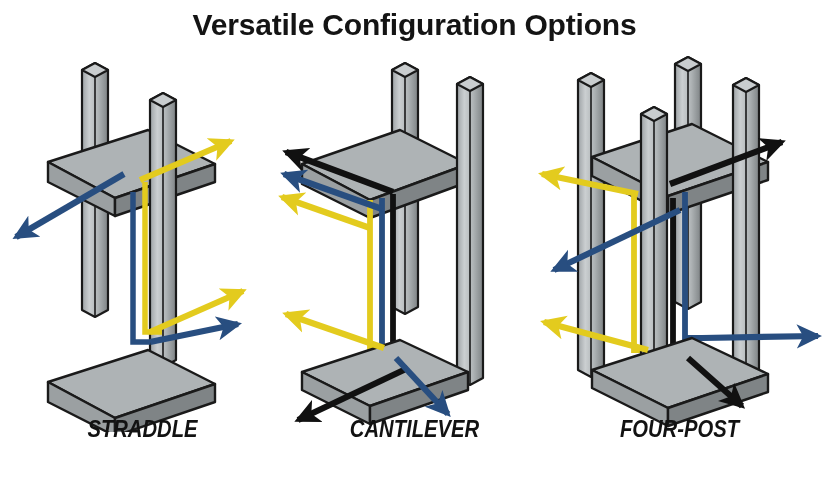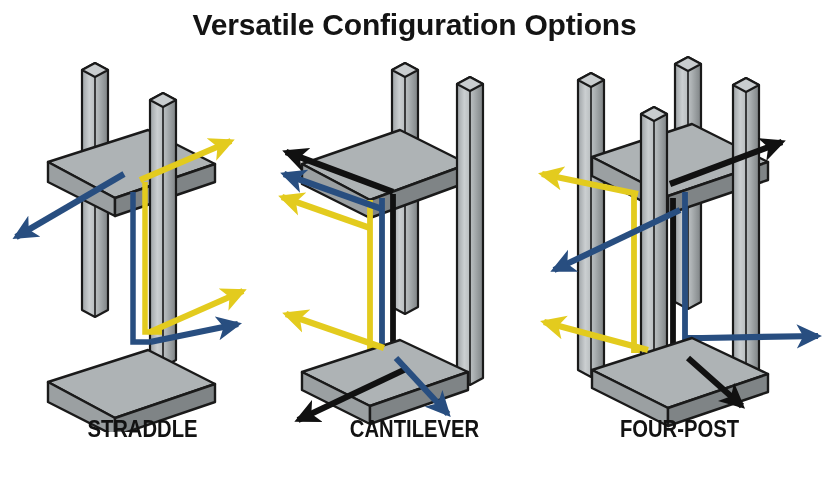--- a/index.html
+++ b/index.html
@@ -16,21 +16,21 @@
     text-align:center;
     font-size:30px;
     font-weight:bold;
     letter-spacing:-0.2px;
     color:#141414;
     font-family:Liberation Sans, sans-serif;
   }
   #diagrams{
     position:absolute;
     top:52px; left:0;
-    width:829px; height:425px;
+    width:829px; height:425px;font-style:italic;
   }
   .figure{position:absolute;top:0;height:425px;}
   #fig-straddle{left:0px;width:285px;}
   #fig-cantilever{left:272px;width:285px;}
   #fig-fourpost{left:530px;width:299px;}
   .figure svg{display:block;}
   .fig-label{
     position:absolute;
     left:0;width:100%;
     text-align:center;

